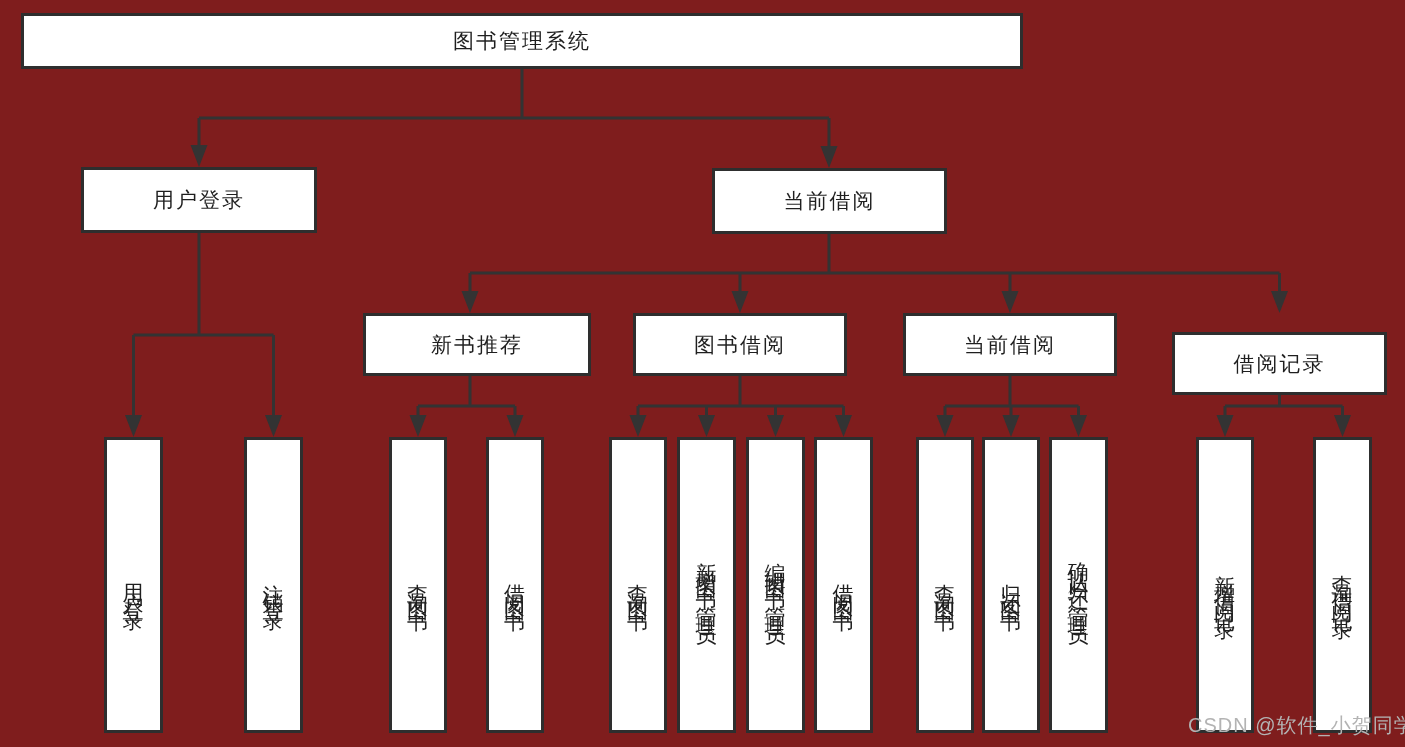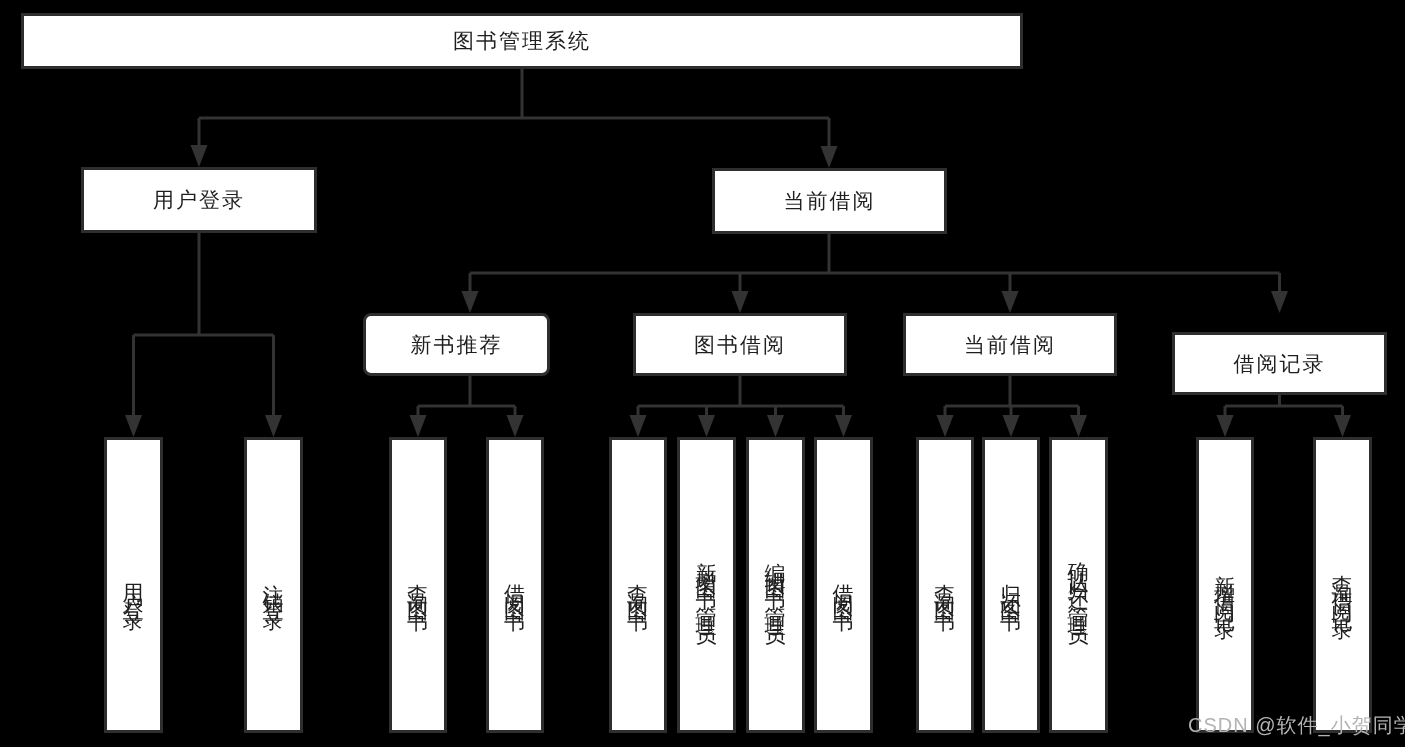--- a/index.html
+++ b/index.html
@@ -5,21 +5,21 @@
   html, body {
     margin: 0;
     padding: 0;
     background: #ffffff;
     font-family: "Liberation Sans", "DejaVu Sans", sans-serif;
   }
   .canvas {
     position: relative;
     width: 1405px;
     height: 747px;
-    background: #000000;
+    background: #7f1d1d;
     overflow: hidden;
   }
   svg.connectors {
     position: absolute;
     left: 0;
     top: 0;
     width: 1405px;
     height: 747px;
   }
   svg.connectors path {
@@ -109,21 +109,21 @@
     <span>图书管理系统</span>
   </div>
 
   <div class="node" style="left:81px; top:167px; width:236px; height:66px;">
     <span>用户登录</span>
   </div>
   <div class="node" style="left:712px; top:168px; width:235px; height:66px;">
     <span>当前借阅</span>
   </div>
 
-  <div class="node" style="left:363px; top:313px; width:187px; height:63px;border-radius:8px;">
+  <div class="node" style="left:363px; top:313px; width:228px; height:63px;">
     <span>新书推荐</span>
   </div>
   <div class="node" style="left:633px; top:313px; width:214px; height:63px;">
     <span>图书借阅</span>
   </div>
   <div class="node" style="left:903px; top:313px; width:214px; height:63px;">
     <span>当前借阅</span>
   </div>
   <div class="node" style="left:1172px; top:313px; width:215px; height:63px;margin-top:19px;">
     <span>借阅记录</span>

